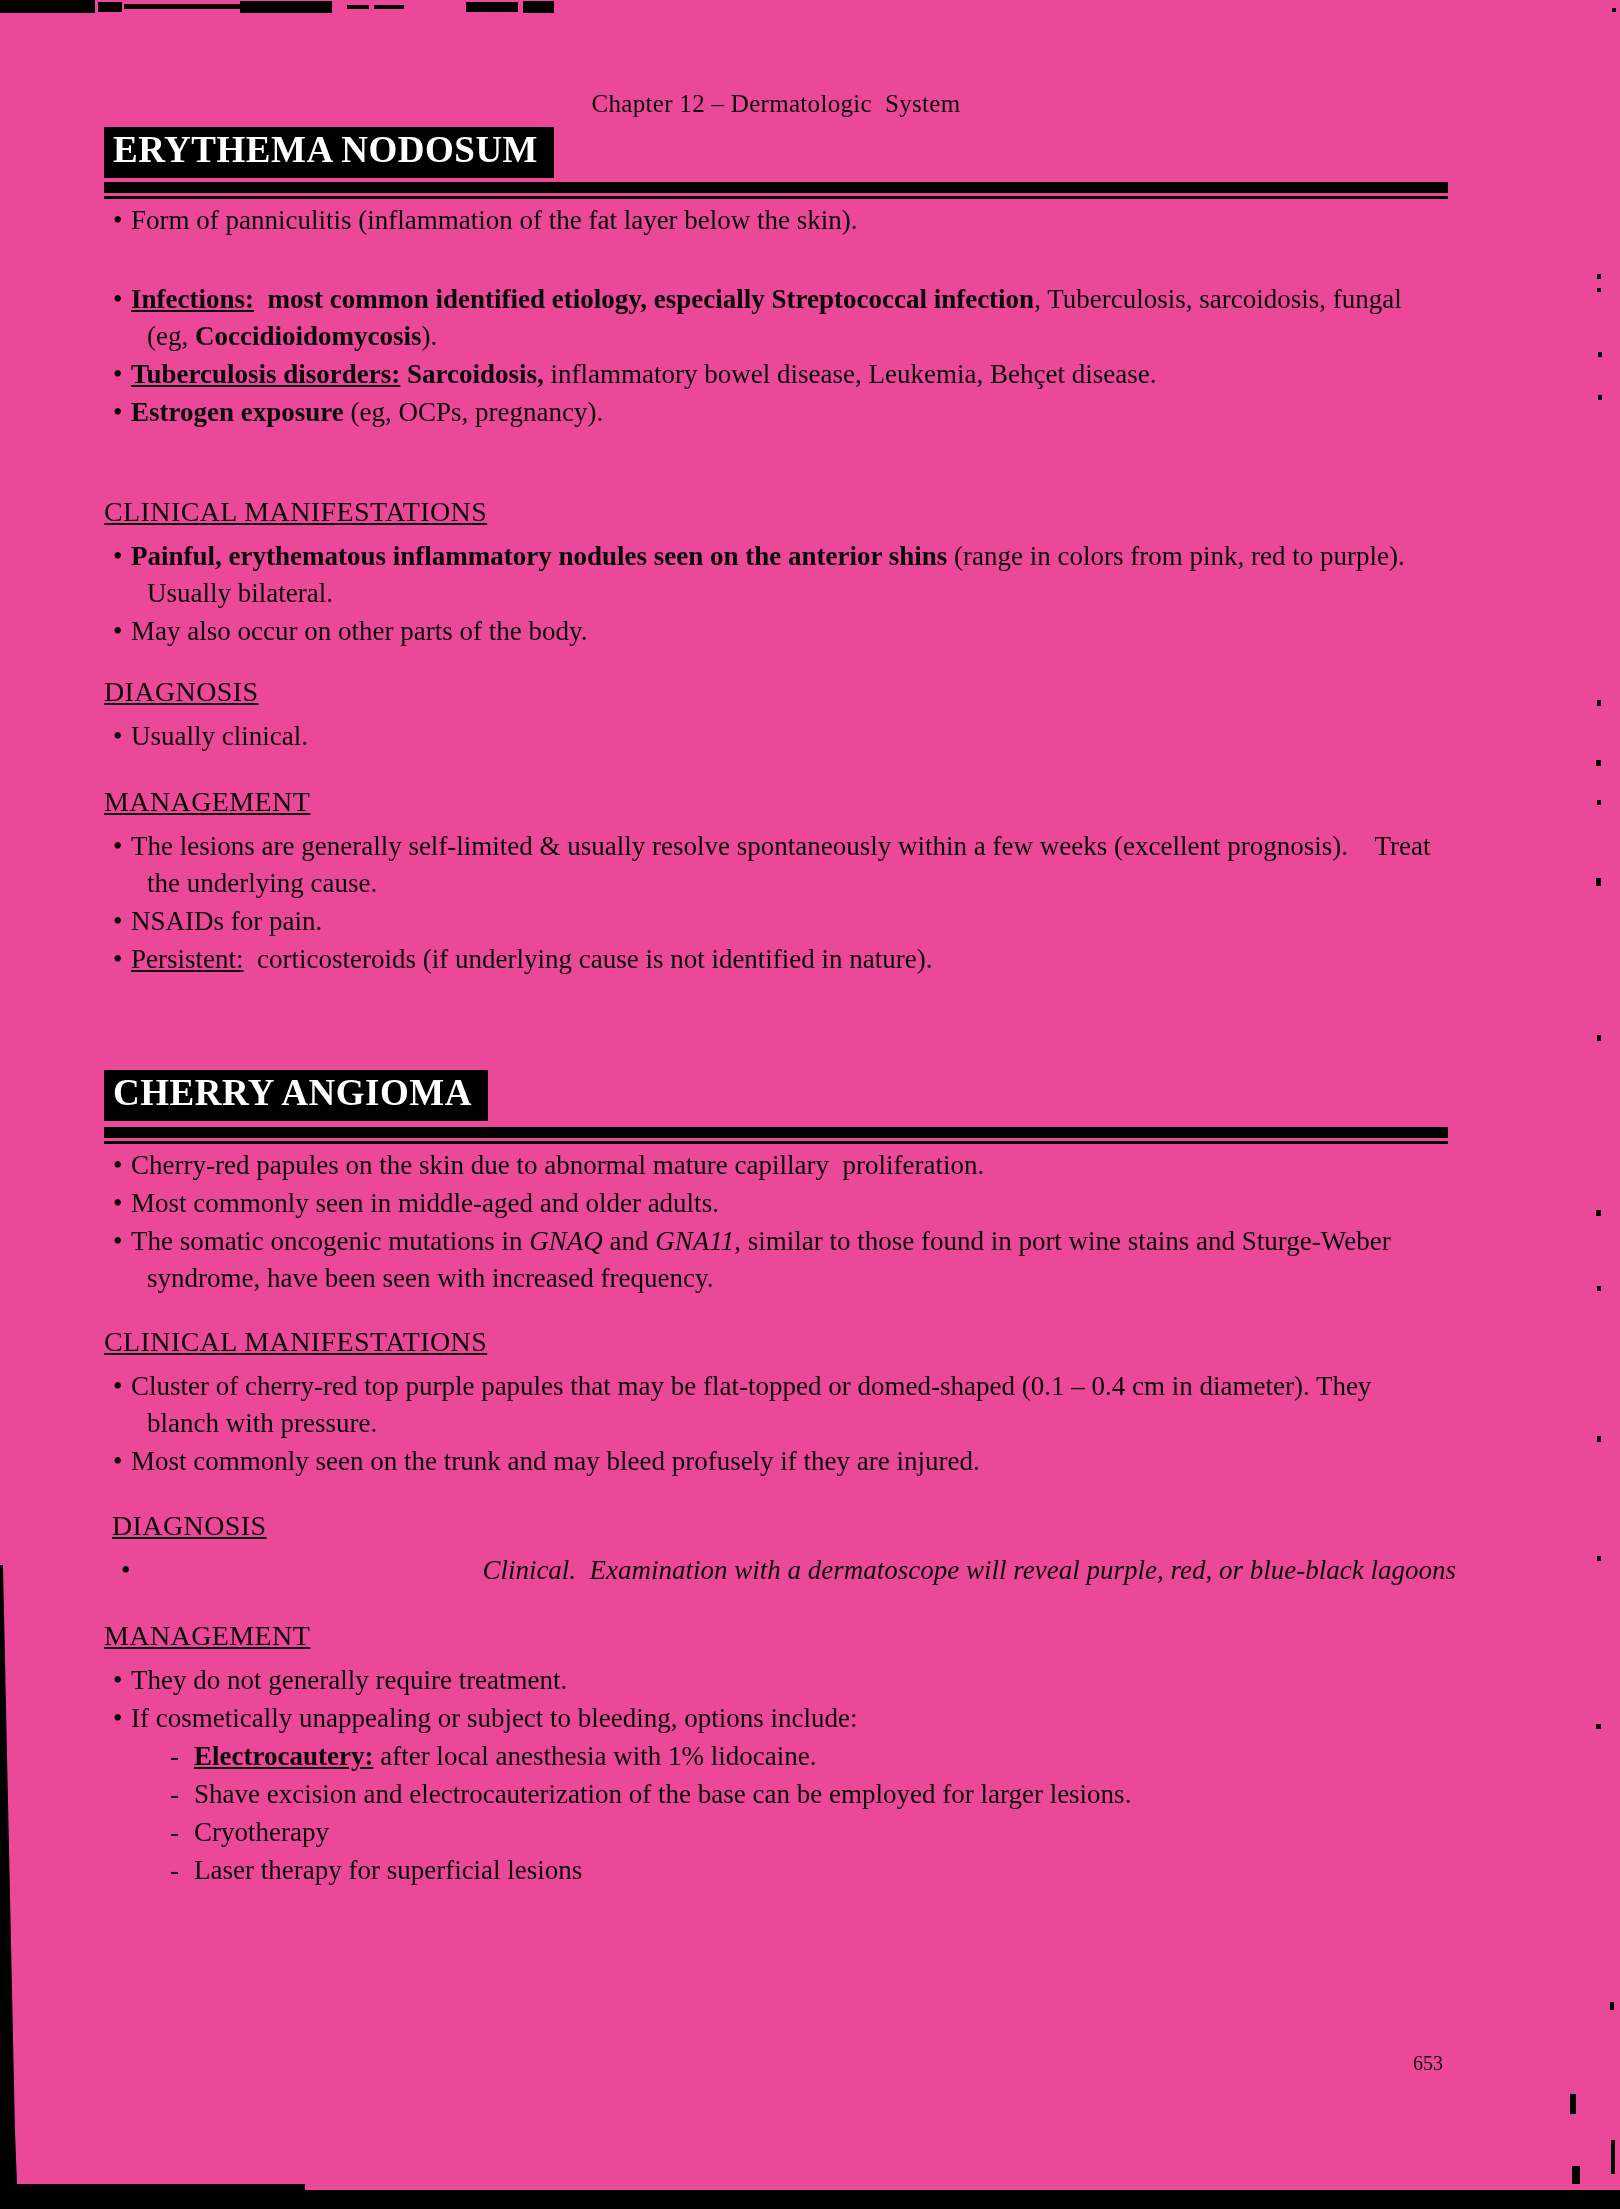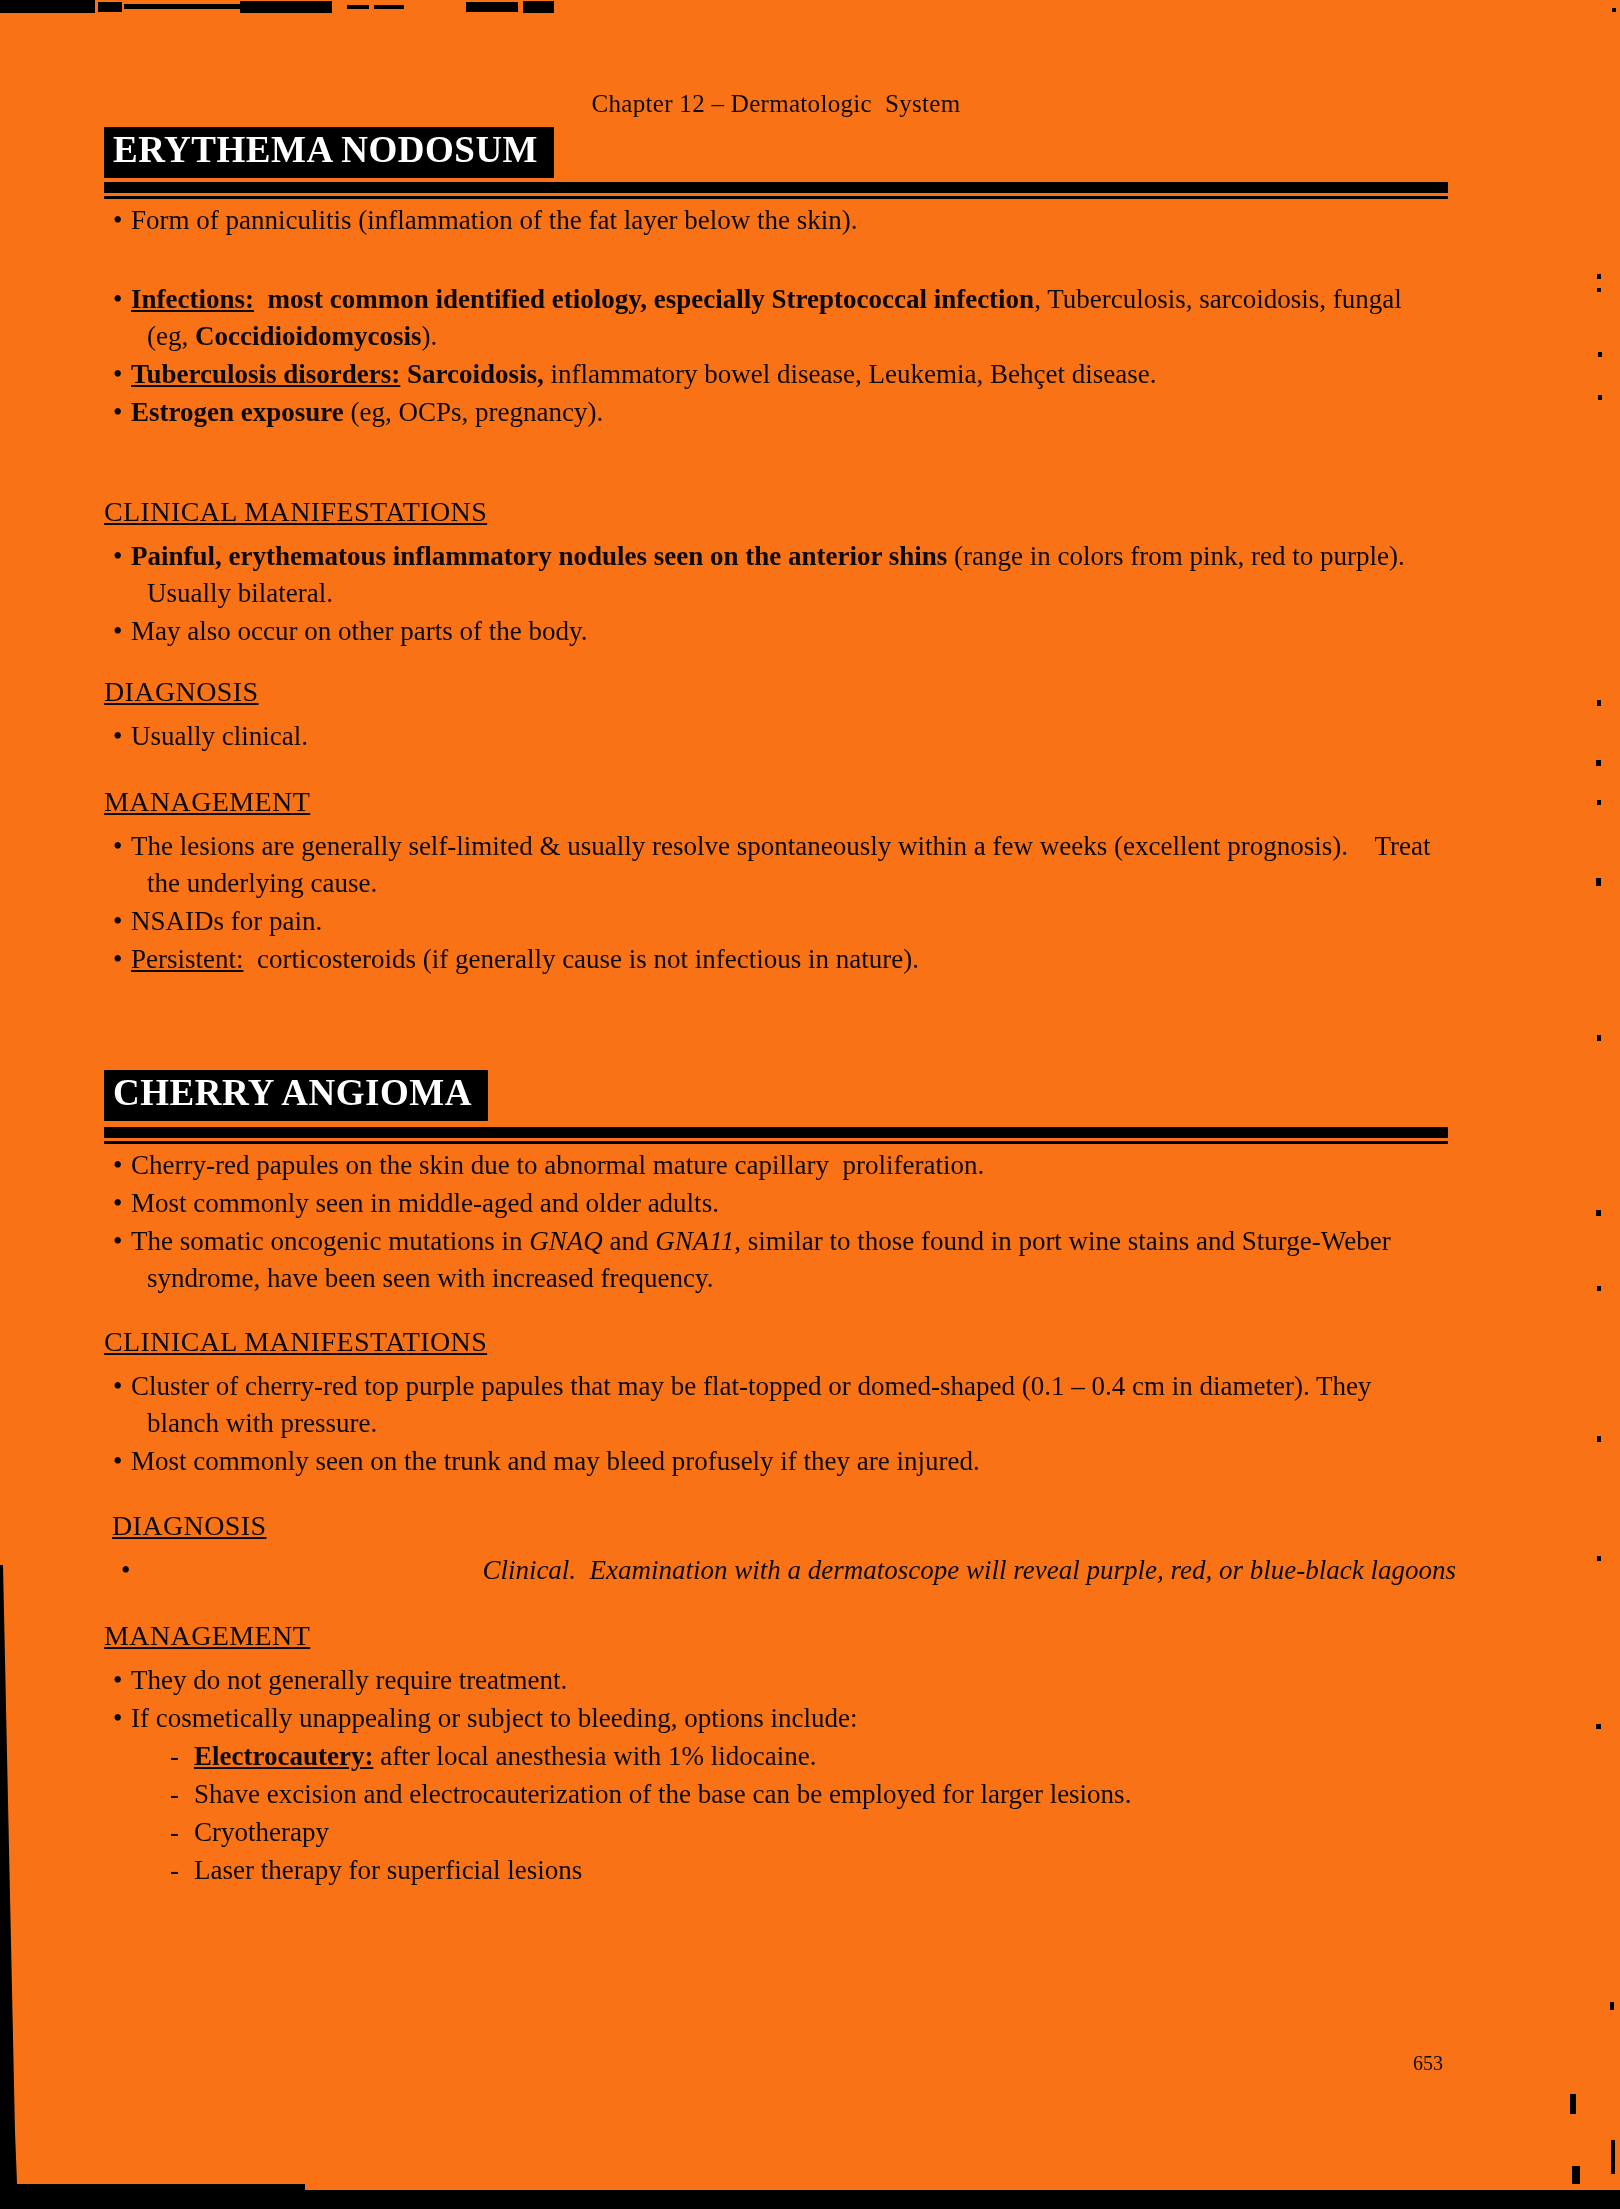--- a/index.html
+++ b/index.html
@@ -1,21 +1,21 @@
 <!DOCTYPE html>
 <html><head>
 <meta charset="utf-8">
 <style>
   * { box-sizing: border-box; }
   html, body { margin: 0; padding: 0; background: #e8e8e8; }
   .page {
     position: relative;
     width: 1620px;
     height: 2209px;
-    background: #f97316;
+    background: #ec4899;
     font-family: "Liberation Serif", "DejaVu Serif", serif;
     color: #0b0b0b;
     overflow: hidden;
   }
   .abs { position: absolute; }
   .content-col { left: 104px; width: 1344px; }
   .chapter {
     top: 90px;
     text-align: center;
     font-size: 25px;
@@ -150,21 +150,21 @@
     <div class="bullet">
       <span class="dot">•</span>
       <div class="btext">The lesions are generally self-limited &amp; usually resolve spontaneously within a few weeks (excellent prognosis).    Treat the underlying cause.</div>
     </div>
     <div class="bullet">
       <span class="dot">•</span>
       <div class="btext">NSAIDs for pain.</div>
     </div>
     <div class="bullet">
       <span class="dot">•</span>
-      <div class="btext"><span class="u">Persistent:</span><span>  corticosteroids (if generally cause is not infectious in nature).</span></div>
+      <div class="btext"><span class="u">Persistent:</span><span>  corticosteroids (if underlying cause is not identified in nature).</span></div>
     </div>
   </div>
 
   <div class="abs" style="left:104px;top:1070px;">
     <span class="title-box">CHERRY ANGIOMA</span>
   </div>
   <div class="abs content-col rule-thick" style="top:1127px;"></div>
   <div class="abs content-col rule-thin" style="top:1141px;"></div>
 
   <div class="abs content-col" style="top:1147px;">

